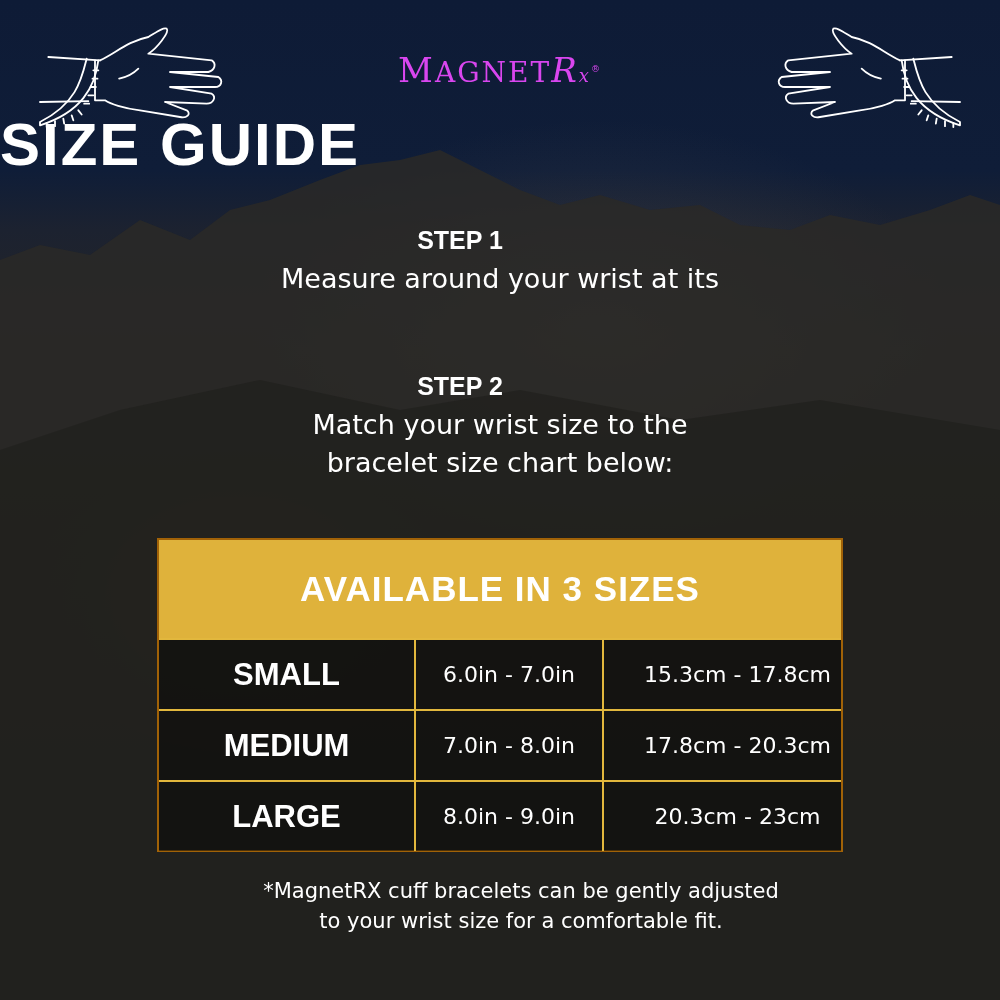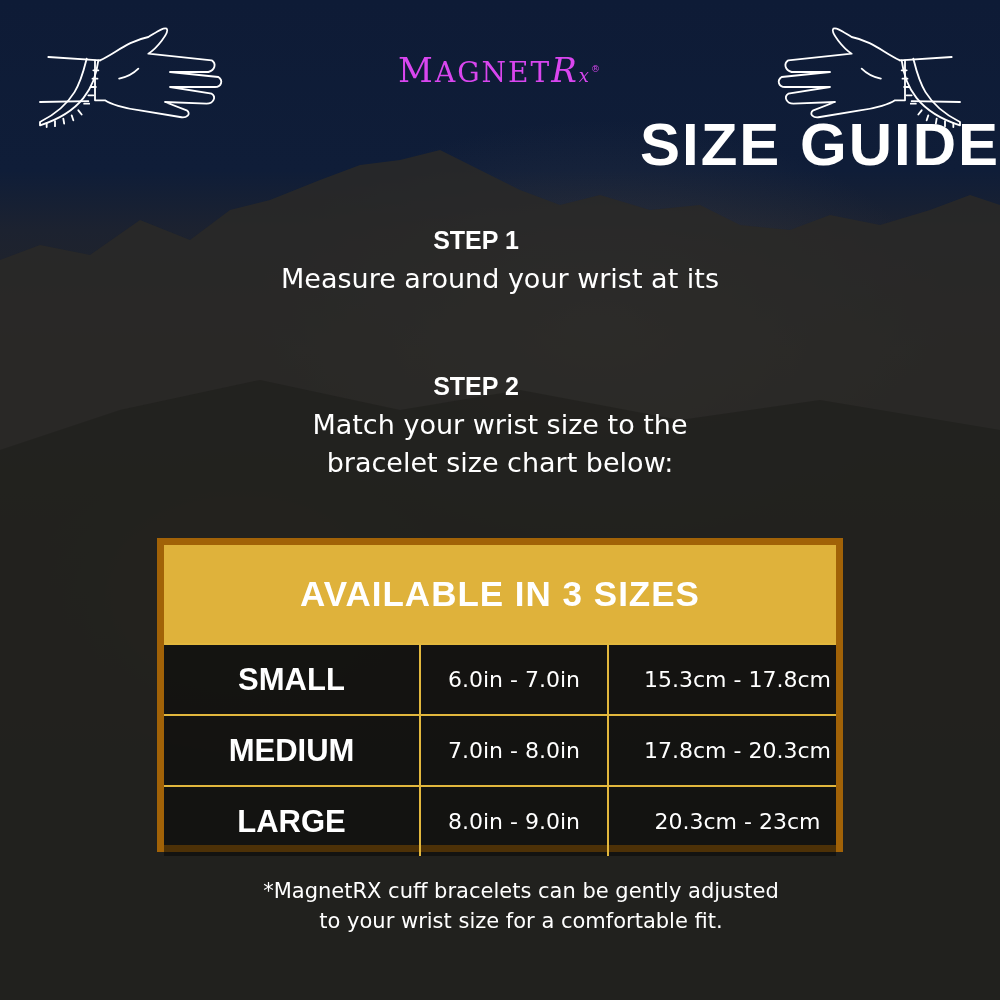--- a/index.html
+++ b/index.html
@@ -27,36 +27,36 @@
   .logo {
     position: absolute; top: 50px; left: 0; width: 1000px; text-align: center;
     font-family: "DejaVu Serif", serif; font-size: 28px; letter-spacing: 2px;
     color: #d946ef;
   }
   .logo .big { font-size: 34px; }
   .logo .rx { font-size: 34px; font-style: italic; }
   .logo .reg { font-size: 9px; vertical-align: super; }
 
   .title {
-    position: absolute; top: 110px; left: 0; width: 1000px; text-align: right;
+    position: absolute; top: 110px; left: 0; width: 1000px; text-align: left;
     font-family: "Liberation Sans", sans-serif; font-weight: 700; font-size: 60px;
     letter-spacing: 2px;
   }
   .step-label {
-    position: absolute; left: 16px; width: 920px; text-align: center;
+    position: absolute; left: 0; width: 920px; text-align: center;
     font-family: "Liberation Sans", sans-serif; font-weight: 700; font-size: 25px;
   }
   .step-text {
     position: absolute; left: 0; width: 1000px; text-align: center;
     font-family: "DejaVu Sans", sans-serif; font-size: 27px; line-height: 38px;
   }
 
   .table {
     position: absolute; left: 157px; top: 538px; width: 686px; height: 314px;
-    border: 7px solid #a16207; box-sizing: border-box;
+    border: 2px solid #a16207; box-sizing: border-box;
   }
   .table-header {
     height: 98px; background: #dfb23b;
     display: flex; align-items: center; justify-content: center;
     font-family: "Liberation Sans", sans-serif; font-weight: 700; font-size: 35px;
     letter-spacing: 1px; color: #ffffff;
   }
   .row {
     display: flex; height: 71px; border-top: 2px solid #e2b73d; box-sizing: border-box;
     background: rgba(10,10,8,0.55);

